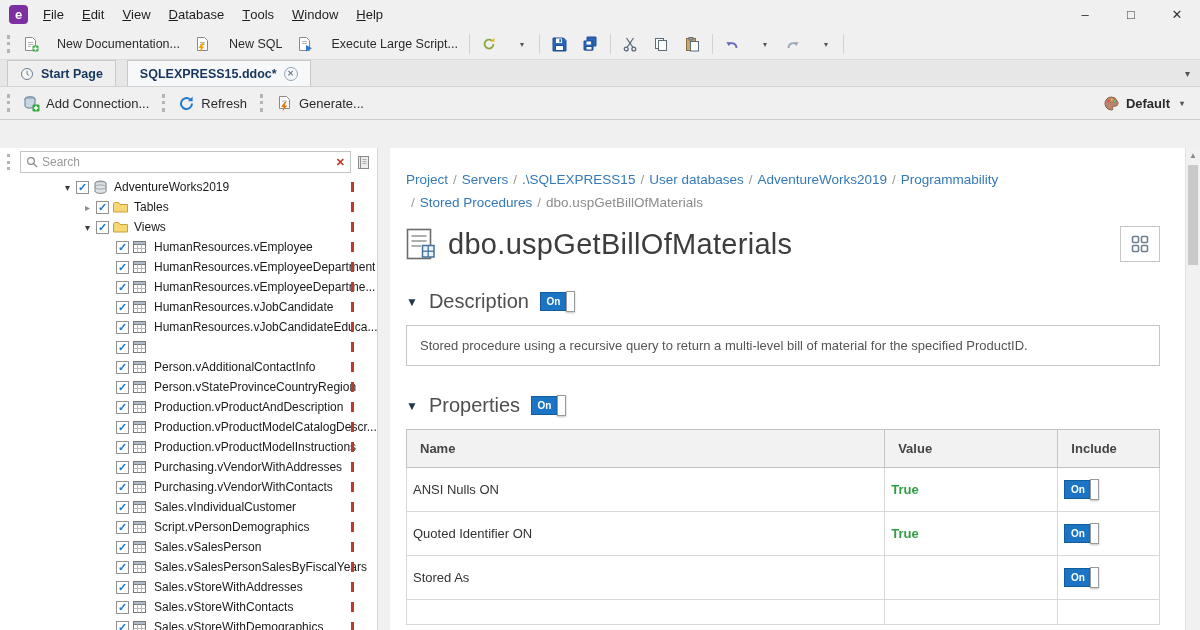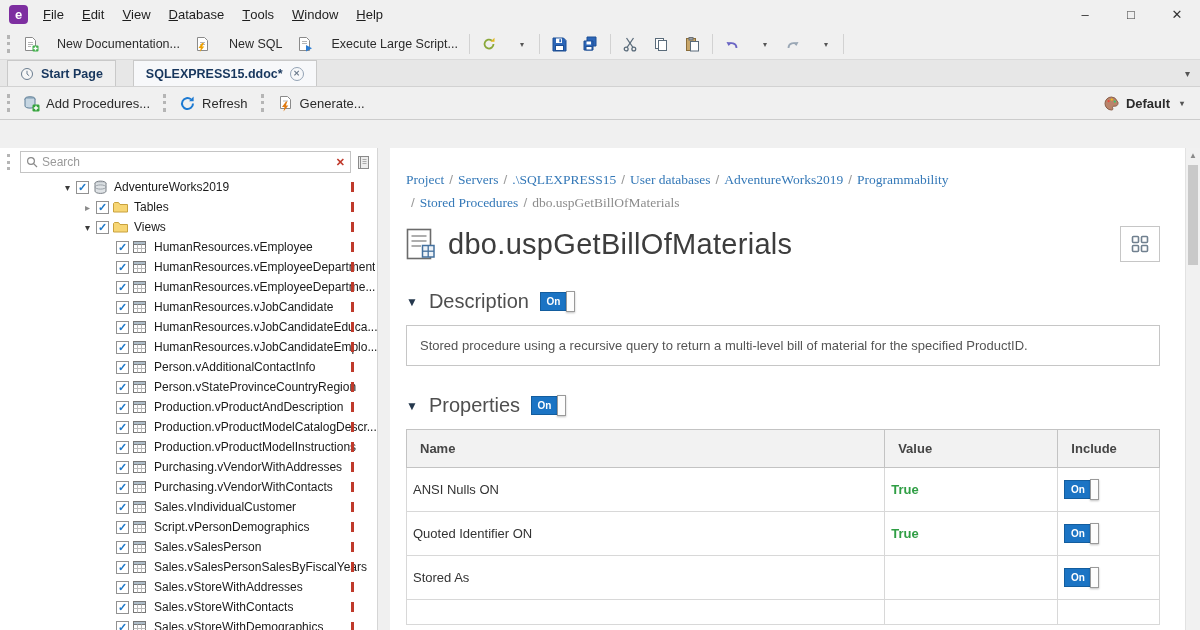--- a/index.html
+++ b/index.html
@@ -19,21 +19,21 @@
   .toolbar { height:31px; display:flex; align-items:center; background:#f0f0f0; border-bottom:1px solid #dadada; padding:0 2px; }
   .grip { width:0; height:18px; border-left:3px dotted #b5b5b5; margin:0 5px; }
   .tb-btn { display:flex; align-items:center; gap:18px; padding:0 7px; height:26px; font-size:12.5px; color:#2b2b2b; }
   .tb-ico { display:flex; align-items:center; justify-content:center; width:17px; height:17px; }
   .tb-sep { width:1px; height:20px; background:#d2d2d2; margin:0 4px; }
   .tb-caret { font-size:8px; color:#555; padding:0 4px; }
 
   
   .tabbar { height:27px; background:#e7e7e7; display:flex; align-items:flex-end; padding-left:7px; position:relative; border-bottom:1px solid #d2d2d2; }
   .tab { height:26px; display:flex; align-items:center; gap:7px; padding:0 12px; border:1px solid #c9c9c9; border-bottom:none;
-    background:#efefef; font-size:12.5px; color:#17365d; font-weight:bold; margin-right:17px; }
+    background:#efefef; font-size:12.5px; color:#17365d; font-weight:bold; margin-right:11px; }
   .tab.active { background:#f7f8fa; }
   .tab-close { width:14px; height:14px; border:1px solid #93a3b5; border-radius:50%; color:#6b7a8c; font-size:8px;
     display:flex; align-items:center; justify-content:center; }
   .tab-overflow { position:absolute; right:10px; top:8px; font-size:10px; color:#555; }
 
   
   .doctoolbar { height:33px; display:flex; align-items:center; background:#f0f0f0; border-bottom:1px solid #cccccc; padding:0 2px; }
   .dtb-btn { display:flex; align-items:center; gap:6px; padding:0 8px; height:28px; font-size:13px; color:#2b2b2b; }
   .theme-btn { margin-left:auto; margin-right:10px; display:flex; align-items:center; gap:6px; font-size:13px; color:#2b2b2b; font-weight:bold; }
 
@@ -52,21 +52,21 @@
   .tree-check { width:13px; height:13px; border:1px solid #919191; background:#fff; color:#1e78c8; font-size:11px;
     line-height:11px; text-align:center; margin:0 4px 0 1px; font-weight:bold; flex:0 0 13px; }
   .tree-icon { width:17px; height:14px; margin-right:4px; display:flex; align-items:center; justify-content:flex-start; flex:0 0 17px; }
   .tree-label { overflow:hidden; }
   .status-mark { position:absolute; right:23px; top:5px; width:3px; height:10px; background:#bf3a2b; }
 
   .splitter-gap { width:12px; background:#f0f0f0; }
 
   .main { flex:1; background:#fff; padding:0 25px 0 16px; overflow:hidden; }
   .breadcrumb { margin-top:20px; font-size:13.5px; line-height:23px; }
-  .crumb { color:#3579b8;font-family:Liberation Serif, serif; }
+  .crumb { color:#3579b8; }
   .crumb.current { color:#8c8c8c; }
   .crumb-sep { color:#9a9a9a; margin:0 5px; }
   .title-row { margin-top:12px; display:flex; align-items:center; }
   .title-icon { margin-right:13px; display:flex; }
   .page-title { font-size:29px; color:#3d3d3d; font-weight:400; letter-spacing:0.3px; }
   .grid-btn { margin-left:auto; width:40px; height:36px; border:1px solid #c6c6c6; background:#fff;
     display:flex; align-items:center; justify-content:center; }
 
   .section { margin-top:28px; }
   .section-head { display:flex; align-items:center; gap:11px; }
@@ -251,21 +251,21 @@
   <span class="grip"></span>
   <span class="dtb-btn">
     <span class="tb-ico">
         <svg width="17" height="17">
           <ellipse cx="7" cy="4" rx="5" ry="2.2" fill="#9fb6c8" stroke="#5d7d96"></ellipse>
           <path d="M2 4v7c0 1.2 2.2 2.1 5 2.1s5-.9 5-2.1V4" fill="#c6d6e2" stroke="#5d7d96"></path>
           <rect x="9.5" y="9.5" width="7" height="7" rx="1.2" fill="#35a33c"></rect>
           <path d="M13 10.8v4.4M10.8 13h4.4" stroke="#fff" stroke-width="1.4"></path>
         </svg>
       </span>
-    <span>Add Procedures...</span>
+    <span>Add Connection...</span>
   </span>
   <span class="grip"></span>
   <span class="dtb-btn">
     <span class="tb-ico">
         <svg width="17" height="17">
           <path d="M14 8.5a5.5 5.5 0 1 1-2-4.2" fill="none" stroke="#1d7ad2" stroke-width="2"></path>
           <path d="M14.6 1.6v4.6h-4.6z" fill="#1d7ad2"></path>
         </svg>
       </span>
     <span>Refresh</span>
@@ -436,21 +436,20 @@
           <span class="tree-check">✓</span>
           <span class="tree-icon">
             <svg width="13" height="12">
               <rect x="0.5" y="0.5" width="12" height="11" fill="#fff" stroke="#777"></rect>
               <rect x="0.5" y="0.5" width="12" height="3" fill="#aebdc9" stroke="#777"></rect>
               <line x1="4.5" y1="3.5" x2="4.5" y2="11.5" stroke="#bbb"></line>
               <line x1="8.5" y1="3.5" x2="8.5" y2="11.5" stroke="#bbb"></line>
               <line x1="0.5" y1="7.5" x2="12.5" y2="7.5" stroke="#bbb"></line>
             </svg>
           </span>
-          <span class="tree-label">HumanResources.vJobCandidateEmplo...</span>
           <span class="status-mark"></span>
         </div>
         <div class="tree-row" style="padding-left: 100px;">
           <span class="tree-arrow"></span>
           <span class="tree-check">✓</span>
           <span class="tree-icon">
             <svg width="13" height="12">
               <rect x="0.5" y="0.5" width="12" height="11" fill="#fff" stroke="#777"></rect>
               <rect x="0.5" y="0.5" width="12" height="3" fill="#aebdc9" stroke="#777"></rect>
               <line x1="4.5" y1="3.5" x2="4.5" y2="11.5" stroke="#bbb"></line>

